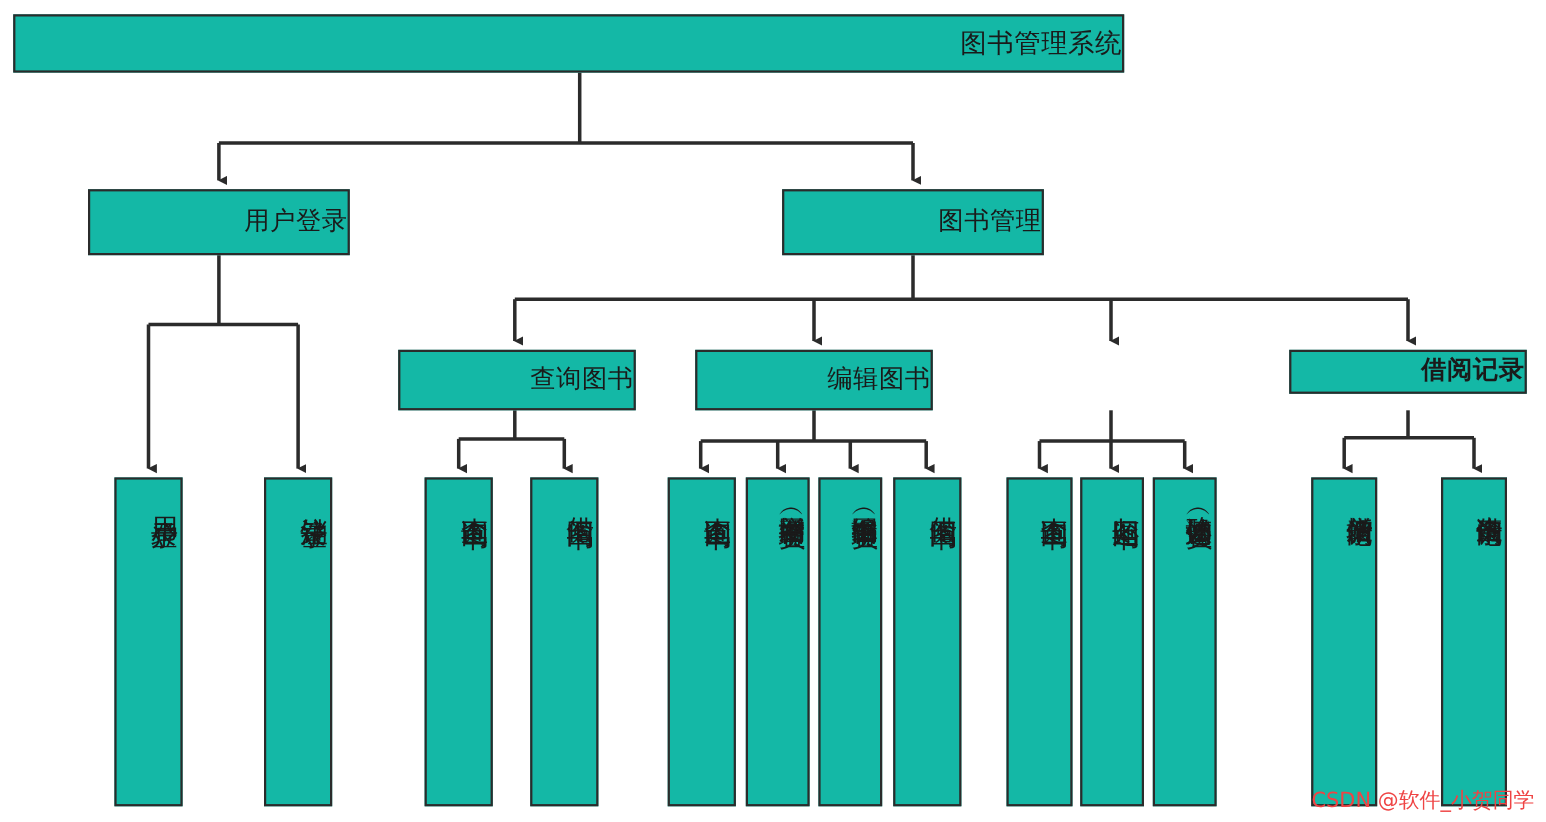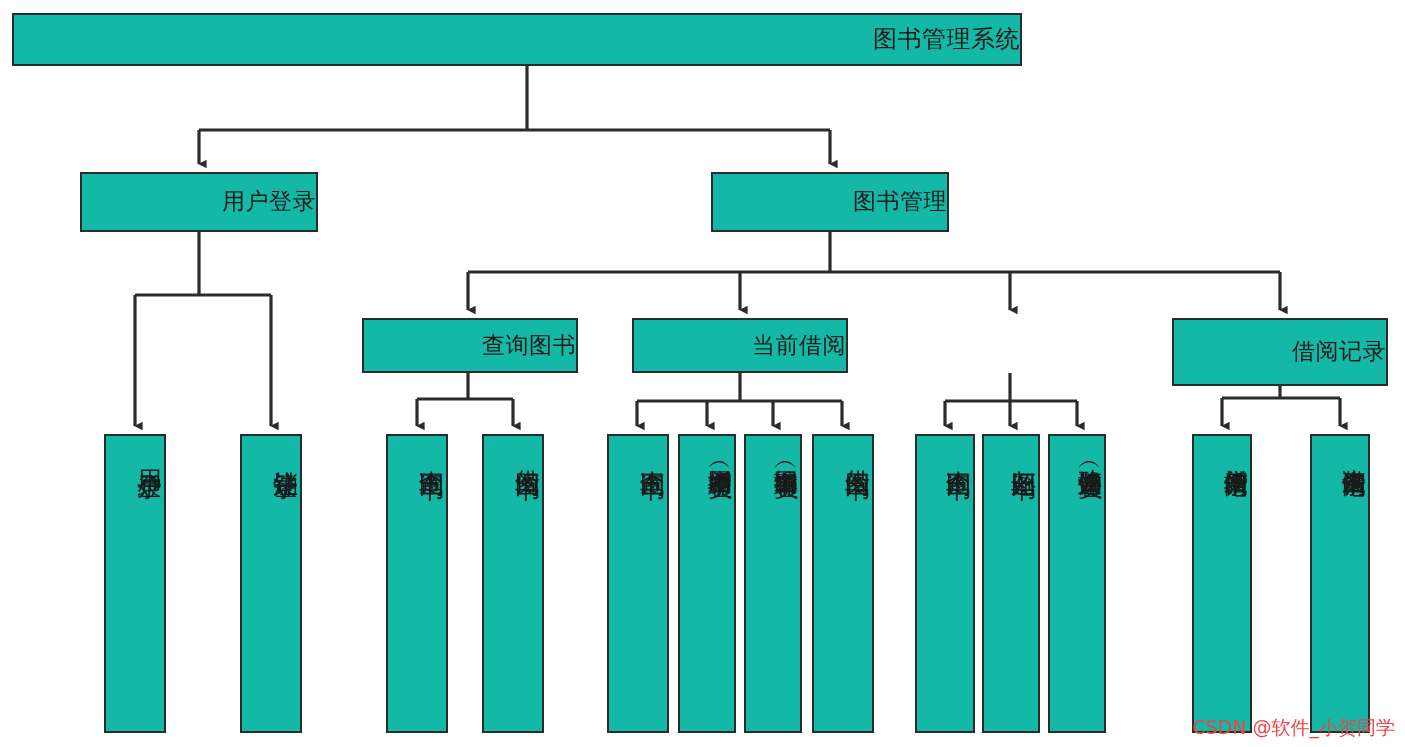--- a/index.html
+++ b/index.html
@@ -139,23 +139,23 @@
     <span class="lbl">用户登录</span>
   </div>
   <div class="node h" style="left:711px; top:172px; width:238px; height:60px;">
     <span class="lbl">图书管理</span>
   </div>
 
   <div class="node h" style="left:362px; top:318px; width:216px; height:55px;">
     <span class="lbl">查询图书</span>
   </div>
   <div class="node h" style="left:632px; top:318px; width:216px; height:55px;">
-    <span class="lbl">当前借阅</span>
-  </div>
-  <div class="node h" style="left:1172px; top:318px; width:216px; height:68px;">
+    <span class="lbl">编辑图书</span>
+  </div>
+  <div class="node h" style="left:1172px; top:318px; width:216px; height:40px;font-weight:bold;">
     <span class="lbl">借阅记录</span>
   </div>
 
   <div class="node v" style="left:104px; top:434px; width:62px; height:299px;">
     <span class="lbl">用户登录</span>
   </div>
   <div class="node v" style="left:240px; top:434px; width:62px; height:299px;">
     <span class="lbl">注销登录</span>
   </div>
 

